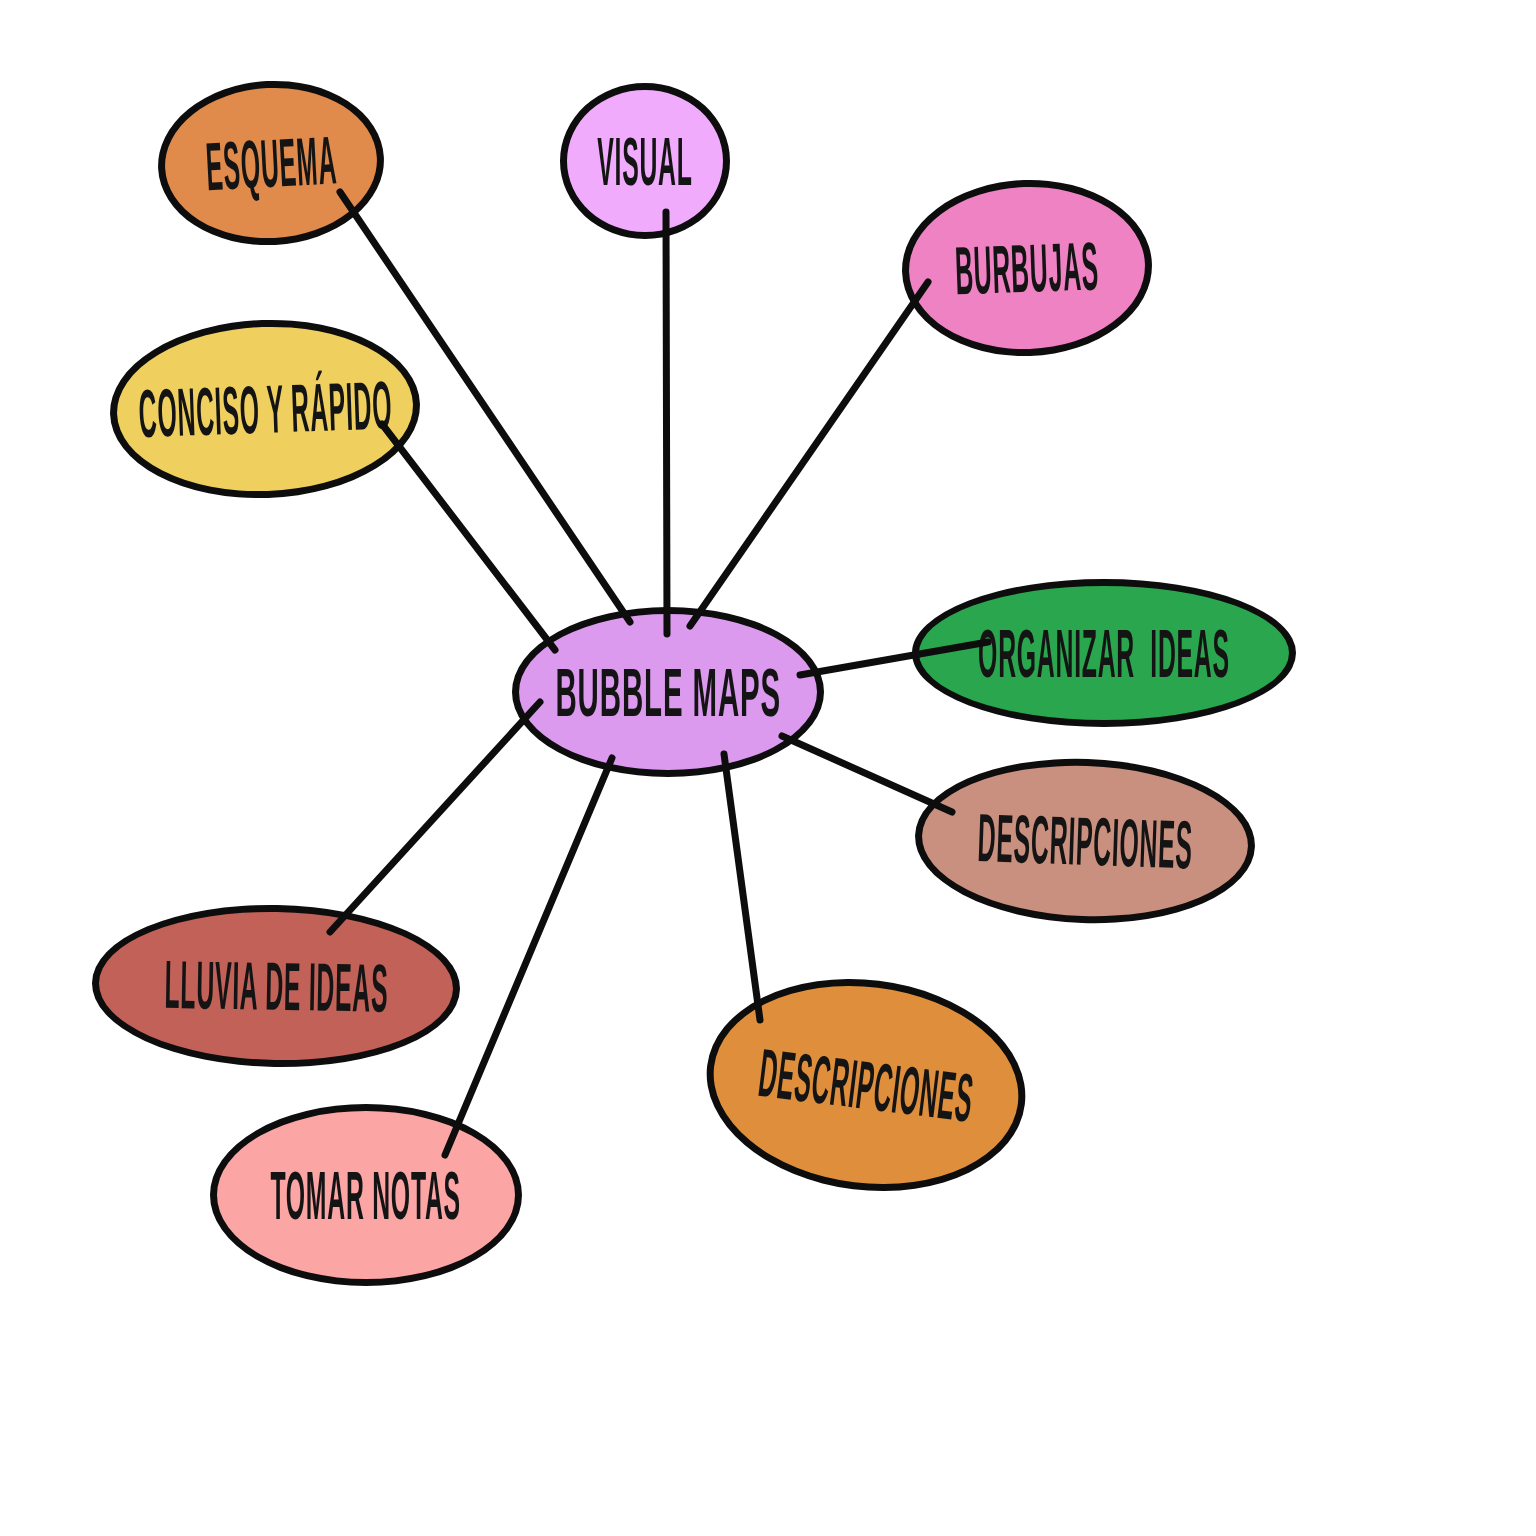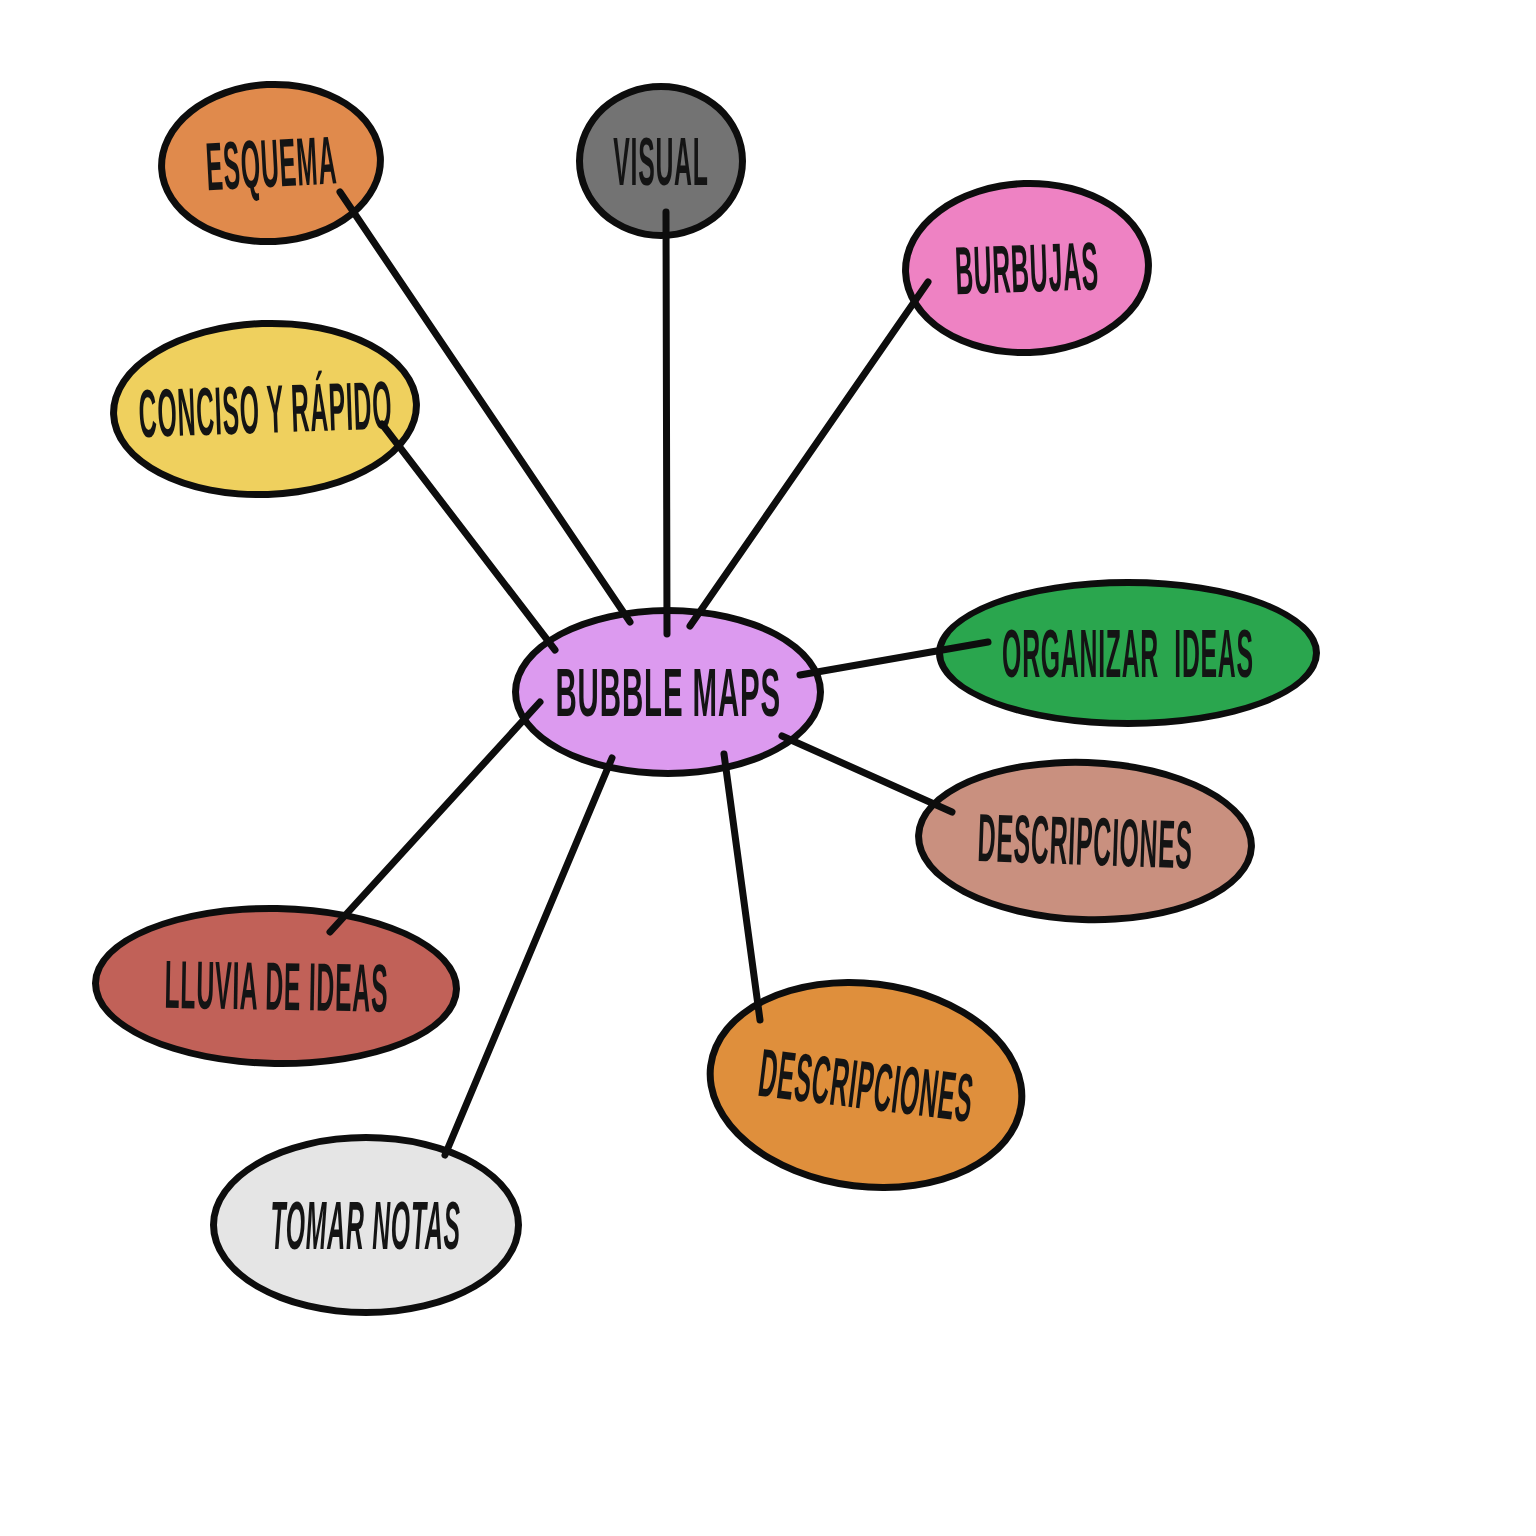--- a/index.html
+++ b/index.html
@@ -55,42 +55,42 @@
 <body>
 
 <div class="stage" id="stage">
   <div id="nodes-layer">
       <div class="node" style="left: 512px; top: 607px; width: 312px; height: 170px; background: rgb(220, 154, 239); transform: rotate(0deg); align-items: center;">
         <div class="node-label center-label">BUBBLE MAPS</div>
       </div>
       <div class="node" style="left: 158px; top: 81px; width: 226px; height: 164px; background: rgb(224, 138, 76); transform: rotate(-3deg);">
         <div class="node-label">ESQUEMA</div>
       </div>
-      <div class="node" style="left: 576px; top: 83px; width: 170px; height: 156px; background: #737373; transform: rotate(0deg);">
+      <div class="node" style="left: 560px; top: 83px; width: 170px; height: 156px; background: #f0abfc; transform: rotate(0deg);">
         <div class="node-label">VISUAL</div>
       </div>
       <div class="node" style="left: 902px; top: 180px; width: 250px; height: 176px; background: rgb(238, 130, 195); transform: rotate(-2deg);">
         <div class="node-label">BURBUJAS</div>
       </div>
       <div class="node" style="left: 110px; top: 320px; width: 310px; height: 178px; background: rgb(239, 208, 94); transform: rotate(-2deg);">
         <div class="node-label">CONCISO Y RÁPIDO</div>
       </div>
-      <div class="node" style="left: 936px; top: 579px; width: 384px; height: 148px; background: rgb(42, 166, 78); transform: rotate(0deg);">
+      <div class="node" style="left: 912px; top: 579px; width: 384px; height: 148px; background: rgb(42, 166, 78); transform: rotate(0deg);">
         <div class="node-label">ORGANIZAR  IDEAS</div>
       </div>
       <div class="node" style="left: 915px; top: 759px; width: 340px; height: 164px; background: rgb(201, 144, 127); transform: rotate(2deg);">
         <div class="node-label">DESCRIPCIONES</div>
       </div>
       <div class="node" style="left: 706px; top: 980px; width: 320px; height: 210px; background: rgb(223, 143, 60); transform: rotate(7deg);">
         <div class="node-label">DESCRIPCIONES</div>
       </div>
       <div class="node" style="left: 92px; top: 905px; width: 368px; height: 162px; background: rgb(193, 97, 88); transform: rotate(1deg);">
         <div class="node-label">LLUVIA DE IDEAS</div>
       </div>
-      <div class="node" style="left: 210px; top: 1134px; width: 312px; height: 182px; background: #e5e5e5; transform: rotate(0deg); font-style: italic;">
+      <div class="node" style="left: 210px; top: 1104px; width: 312px; height: 182px; background: #fca5a5; transform: rotate(0deg);">
         <div class="node-label">TOMAR NOTAS</div>
       </div>
     </div>
   <svg id="edges-svg" width="1536" height="1536" viewBox="0 0 1536 1536">
       <line x1="630" y1="622" x2="340" y2="192"></line>
       <line x1="667" y1="634" x2="666" y2="212"></line>
       <line x1="690" y1="626" x2="928" y2="282"></line>
       <line x1="555" y1="650" x2="382" y2="424"></line>
       <line x1="800" y1="675" x2="988" y2="642"></line>
       <line x1="782" y1="736" x2="952" y2="812"></line>

